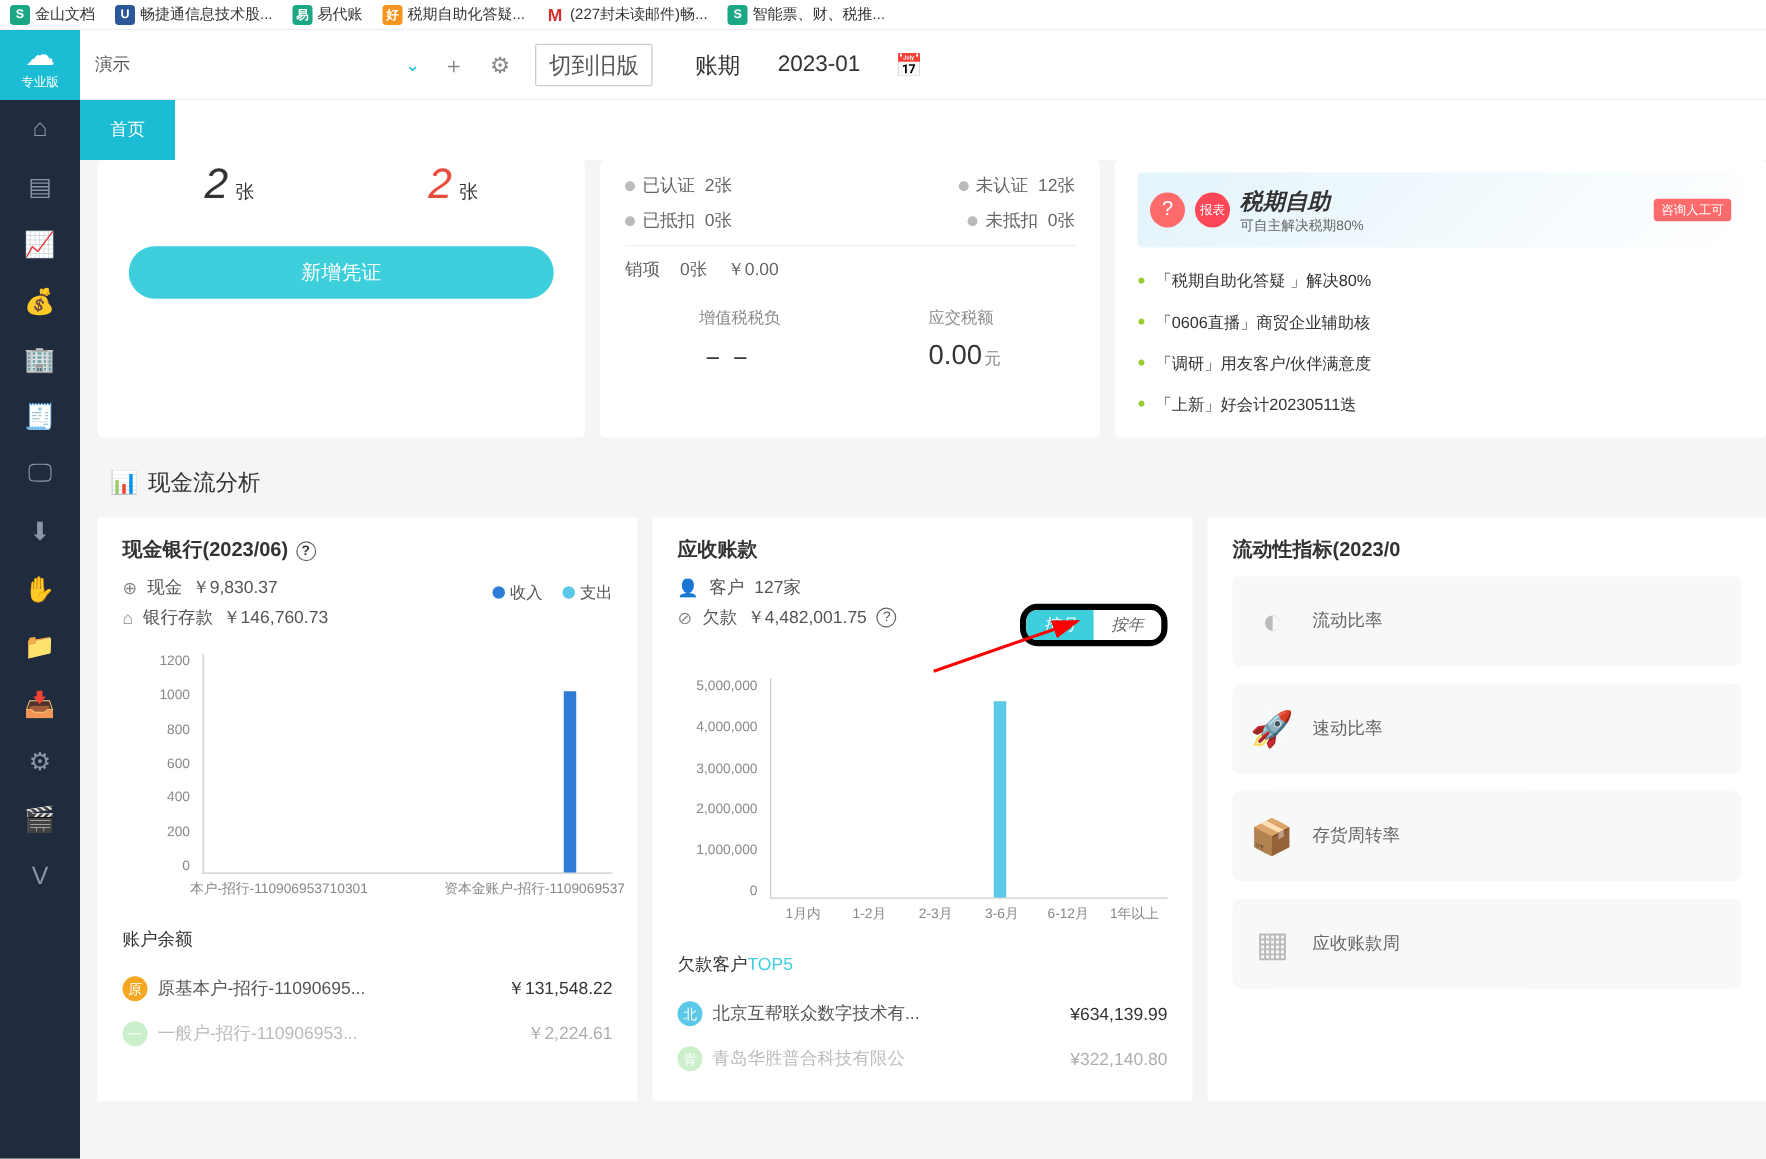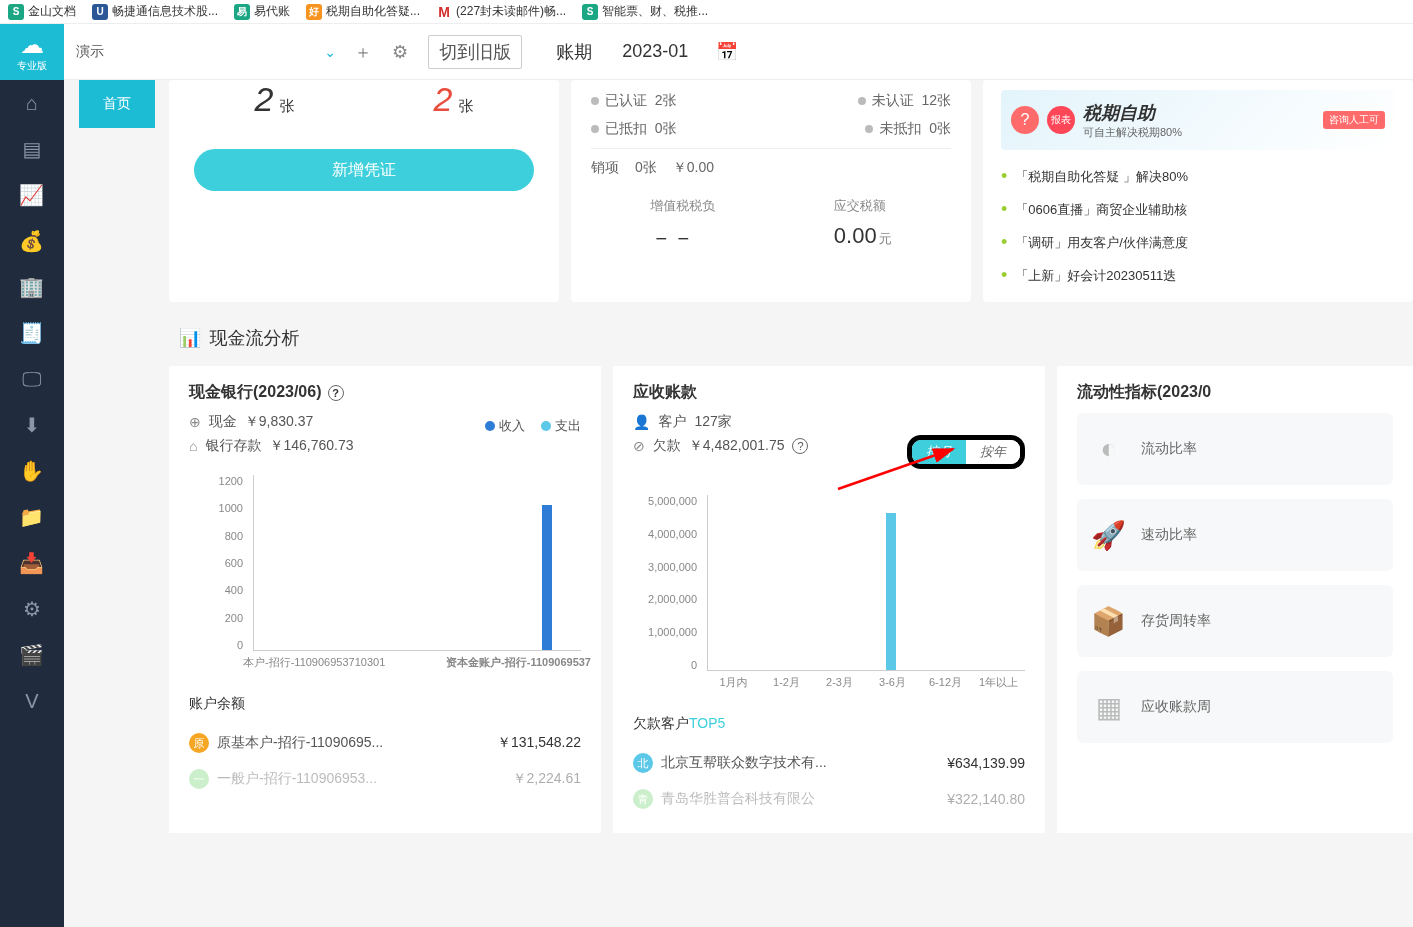--- a/index.html
+++ b/index.html
@@ -192,21 +192,21 @@
     <div class="sidebar-icon">🖵</div>
     <div class="sidebar-icon">⬇</div>
     <div class="sidebar-icon">✋</div>
     <div class="sidebar-icon">📁</div>
     <div class="sidebar-icon">📥</div>
     <div class="sidebar-icon">⚙</div>
     <div class="sidebar-icon">🎬</div>
     <div class="sidebar-icon">V</div>
   </div>
 
-  <div style="flex:1; display:flex; flex-direction:row; overflow:hidden;padding-left:15px;">
+  <div style="flex:1; display:flex; flex-direction:column; overflow:hidden;">
 
     <div class="tabs-bar">
       <div class="tab-item">首页</div>
     </div>
 
     <div class="content">
       <div class="content-inner">
 
         <div class="cards-row">
           <div class="card voucher-card">
@@ -307,21 +307,21 @@
                 <span>600</span>
                 <span>400</span>
                 <span>200</span>
                 <span>0</span>
               </div>
               <div class="chart-plot">
                 <div class="bar bar-blue" style="left:88%; height:83%;"></div>
               </div>
               <div class="chart-x-axis cash">
                 <span style="position:absolute; left:-10px;">本户-招行-110906953710301</span>
-                <span style="position:absolute; right:-10px;font-weight:bold;">资本金账户-招行-1109069537</span>
+                <span style="position:absolute; right:-10px;">资本金账户-招行-1109069537</span>
               </div>
             </div>
             <div class="sub-title">账户余额</div>
             <div class="list-row">
                 <span class="badge orange">原</span>
                 <span class="name">原基本户-招行-11090695...</span>
                 <span class="amt">￥131,548.22</span>
               </div>
             <div class="list-row" style="opacity:.4;">
                 <span class="badge green">一</span>

